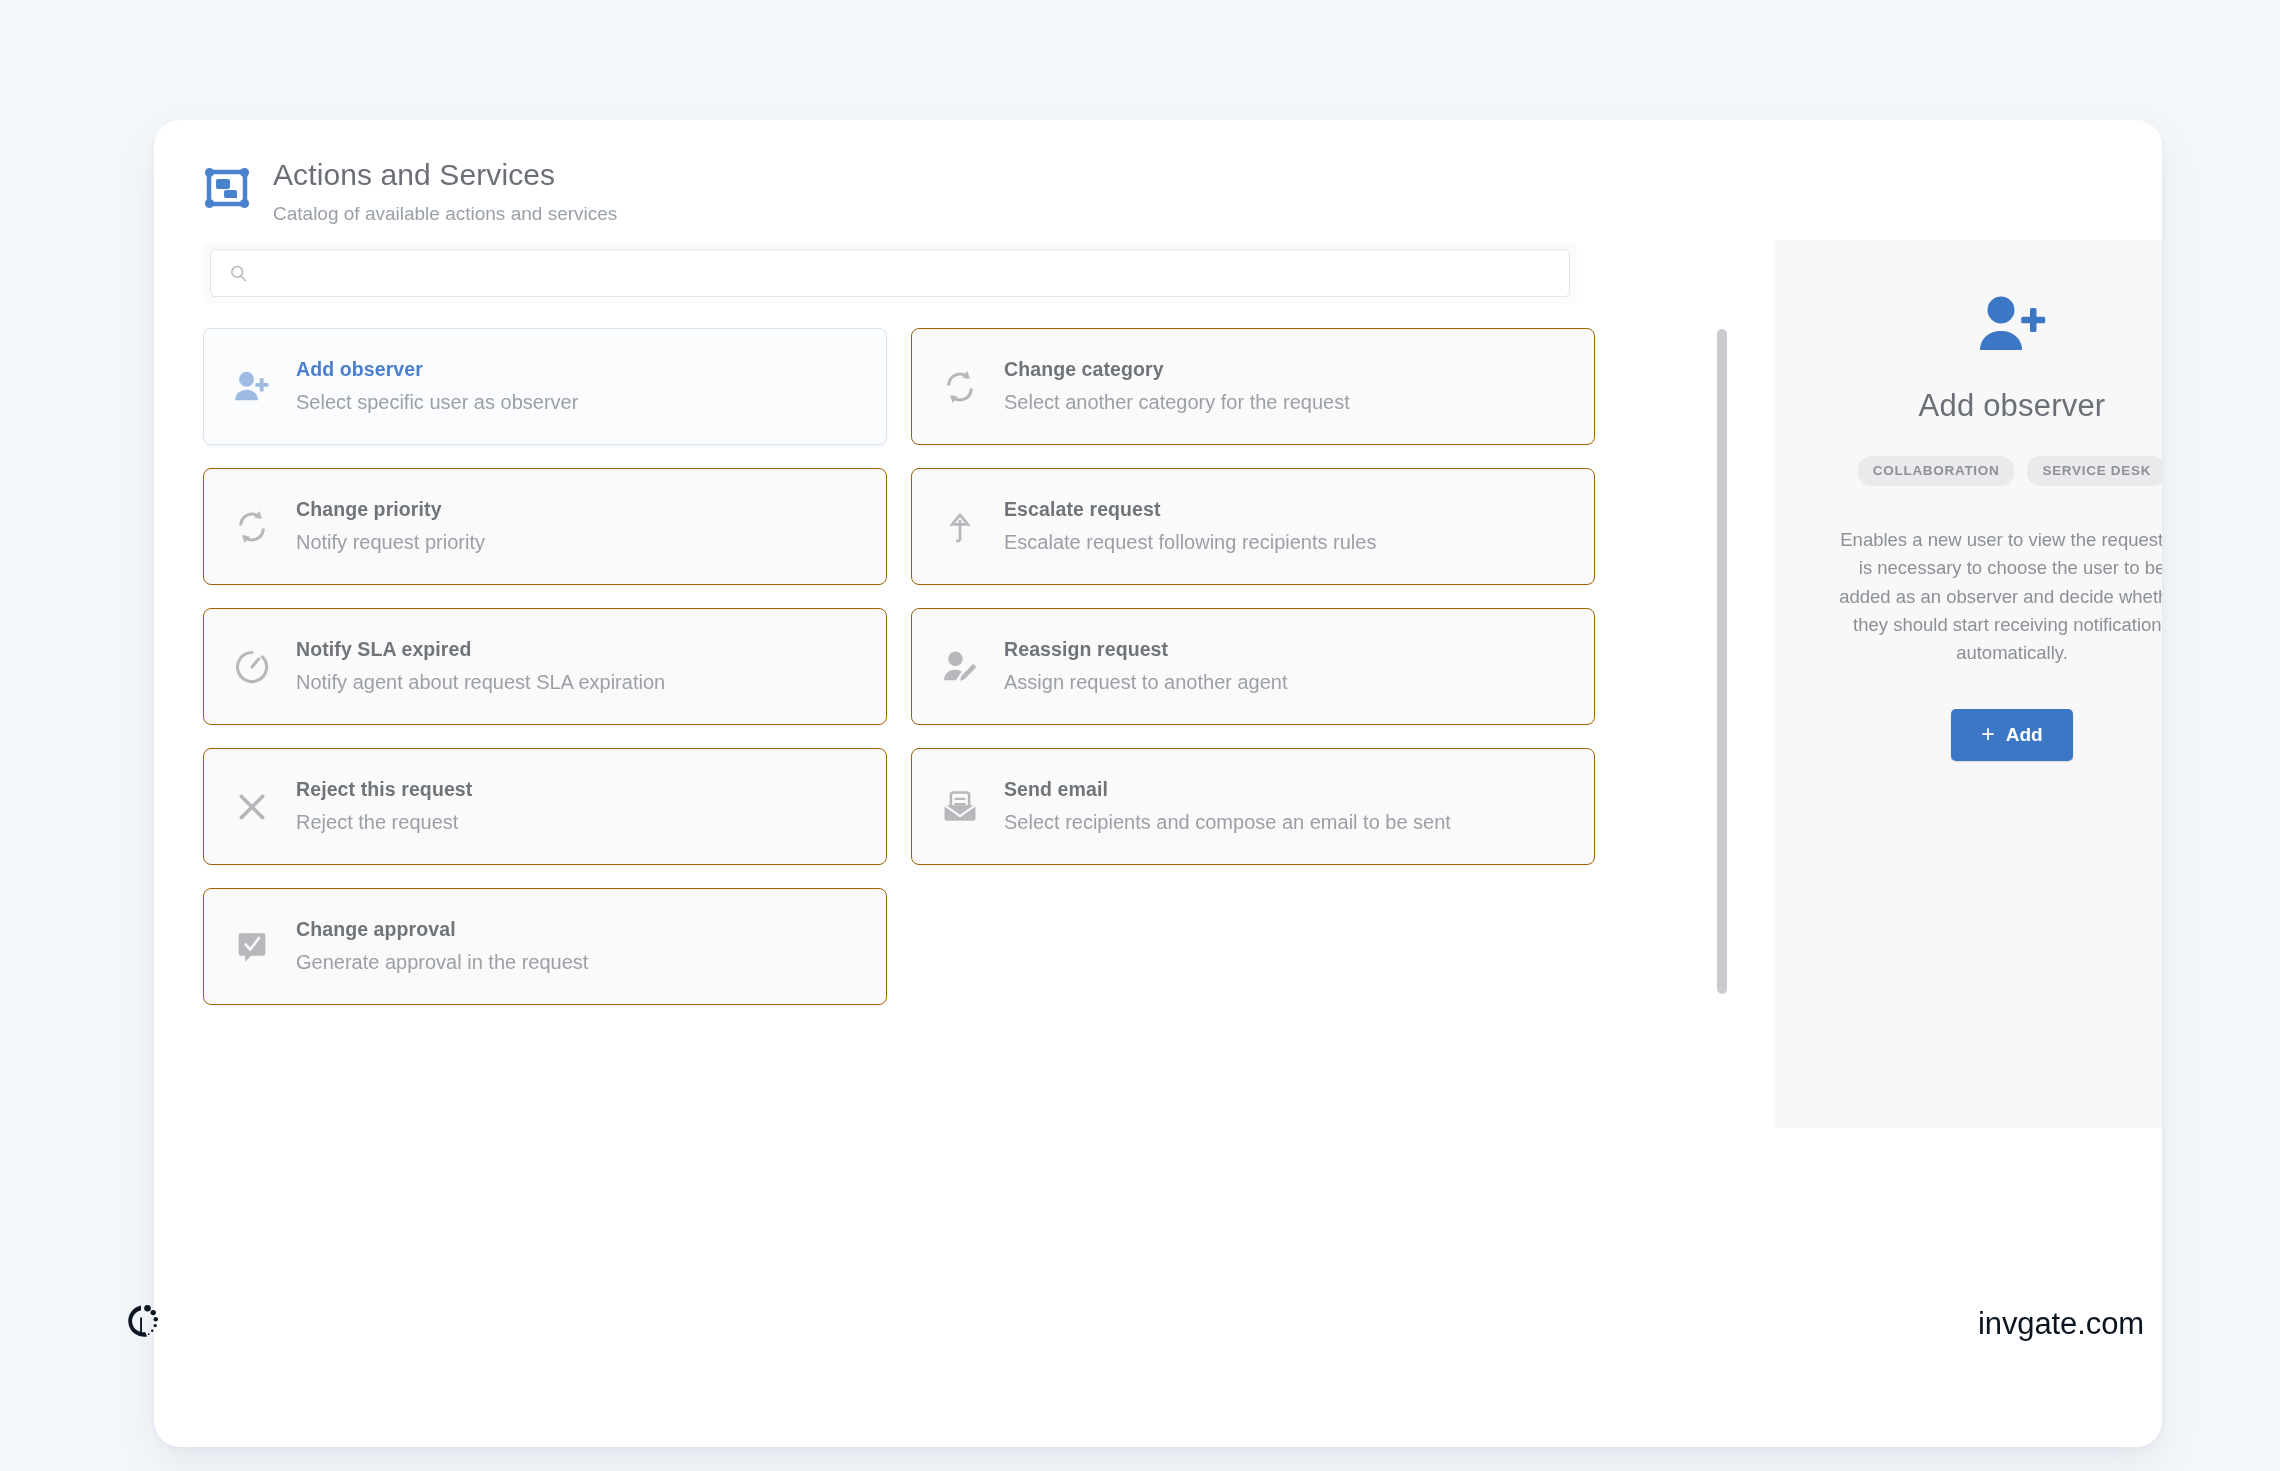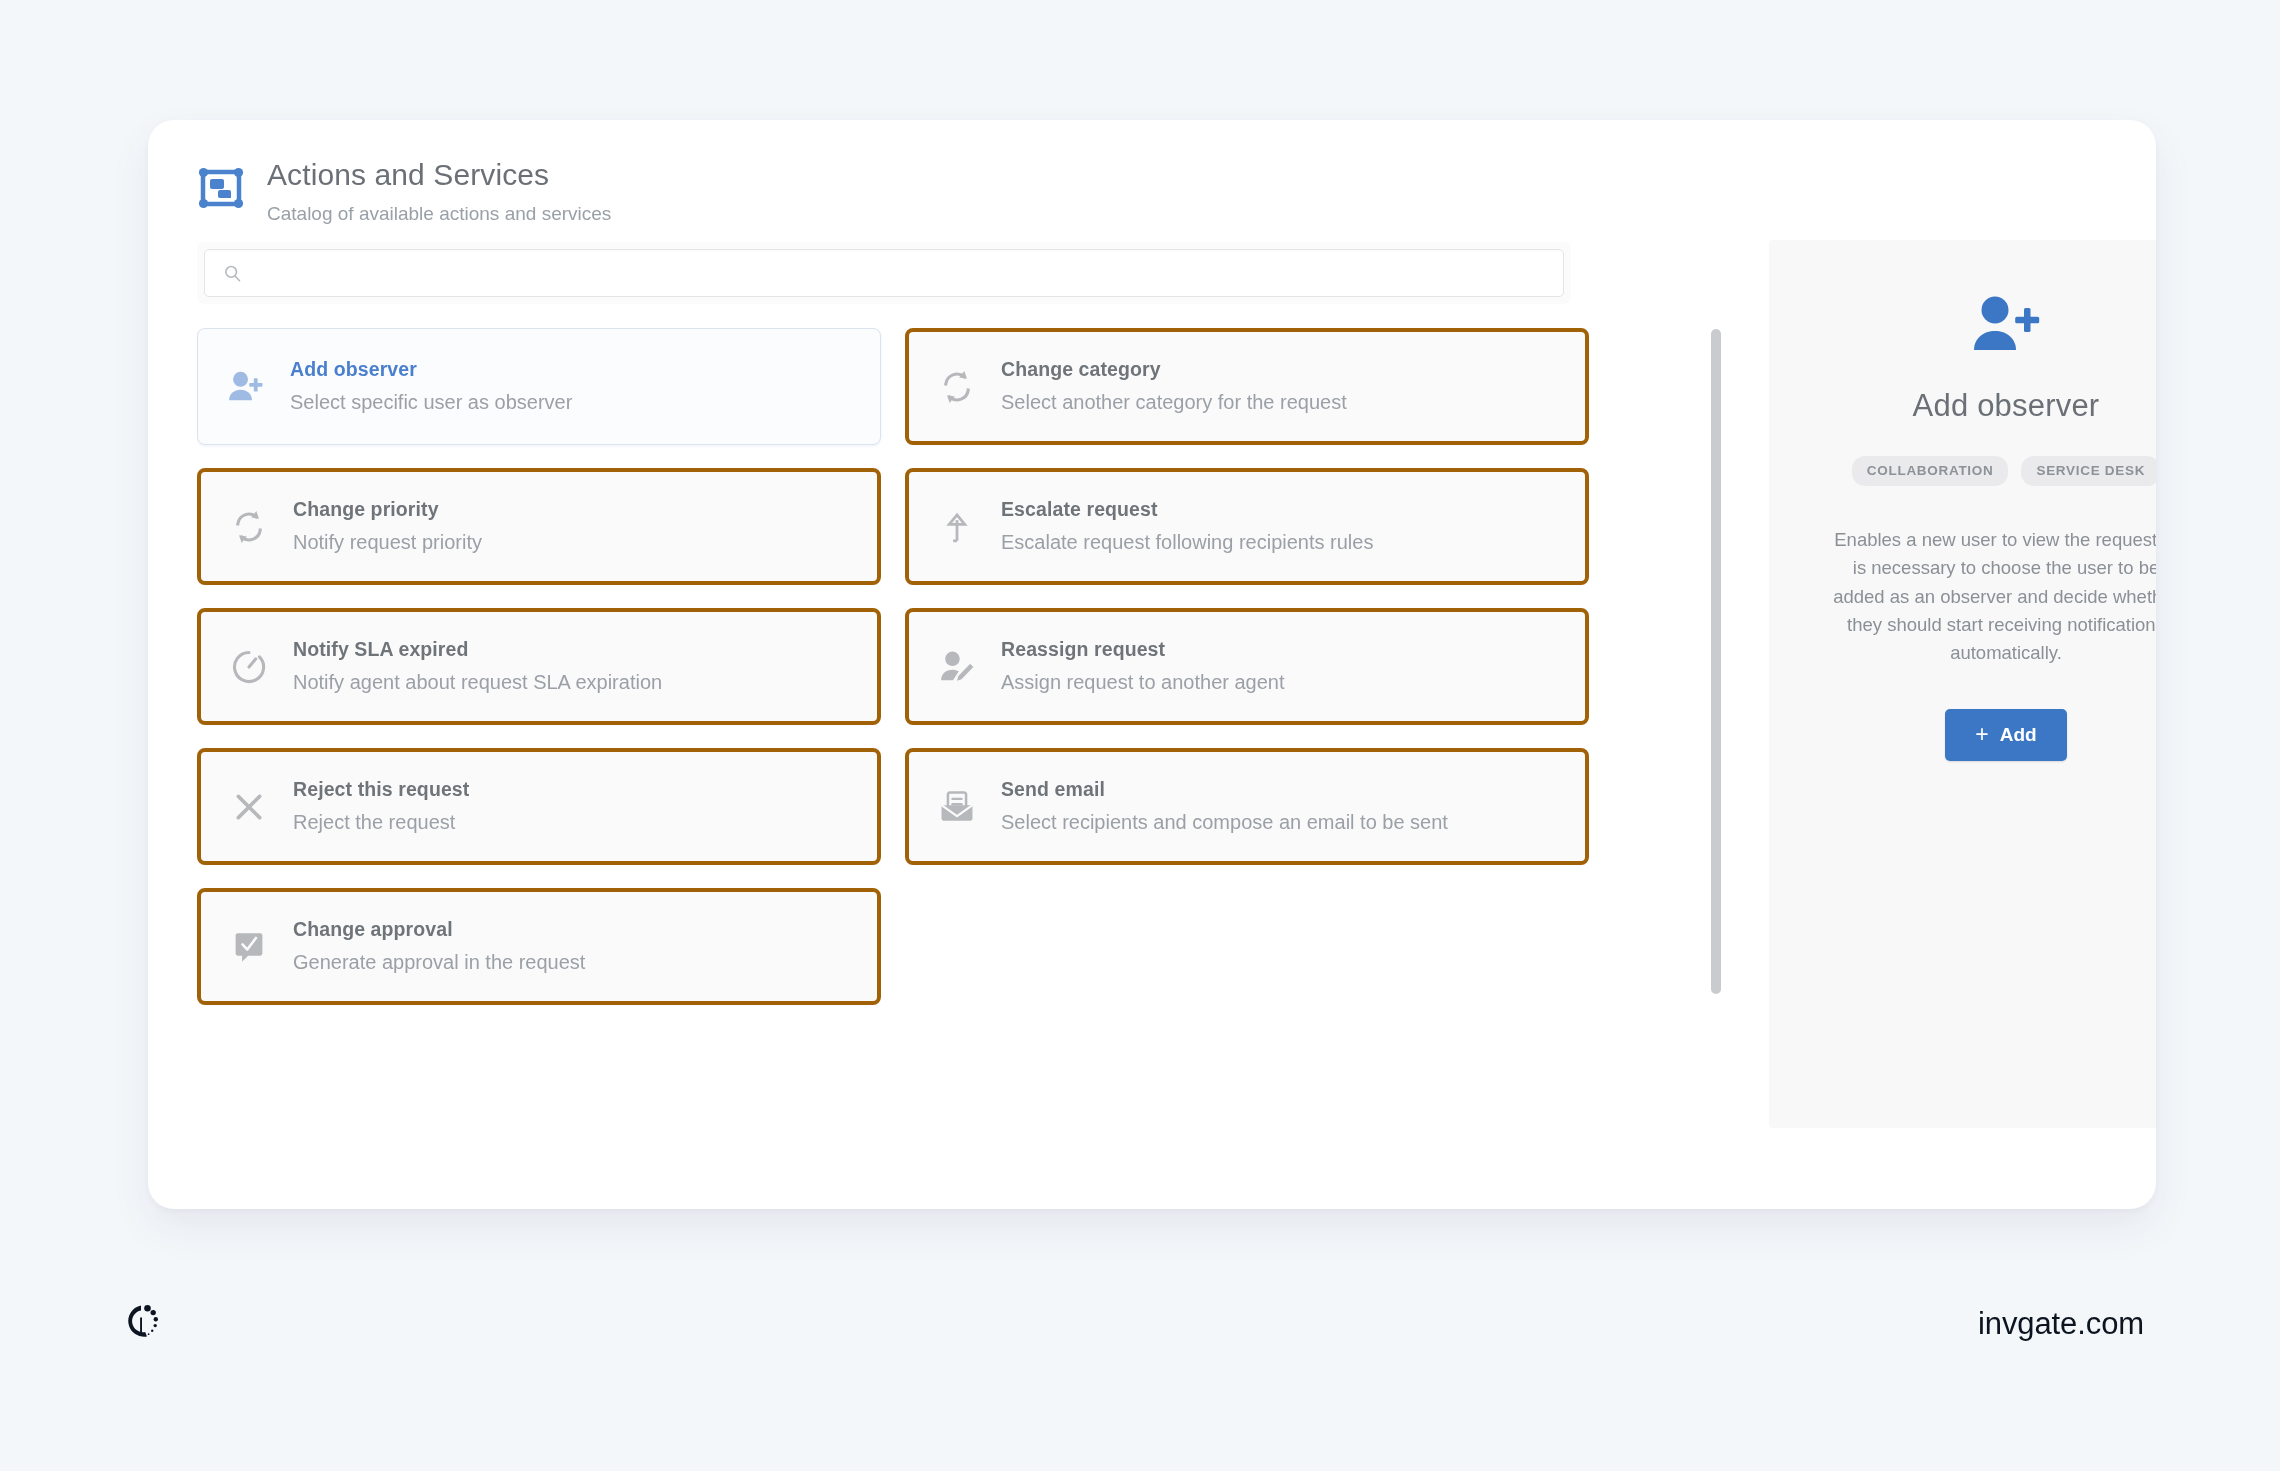--- a/index.html
+++ b/index.html
@@ -7,22 +7,22 @@
     width: 2280px; height: 1471px;
     background: #f4f7fa;
     font-family: "Liberation Sans", sans-serif;
     overflow: hidden;
   }
   .page { position: relative; width: 2280px; height: 1471px; background: #f4f7fa; }
 
   
   .window {
     position: absolute;
-    left: 148px; top: 120px;
-    width: 2008px; height: 1089px;
+    left: 154px; top: 120px;
+    width: 2008px; height: 1327px;
     background: #ffffff;
     border-radius: 26px;
     box-shadow: 0 18px 40px rgba(40,60,90,0.075), 0 2px 6px rgba(40,60,90,0.04);
     overflow: hidden;
   }
 
   
   .header { position: absolute; left: 49px; top: 38px; display: flex; align-items: flex-start; gap: 22px; }
   .header-icon { width: 48px; height: 48px; flex: 0 0 48px; margin-top: 6px; }
   .header-text { display: flex; flex-direction: column; }
@@ -67,21 +67,21 @@
     overflow: hidden;
   }
   .grid {
     display: grid;
     grid-template-columns: 684px 684px;
     column-gap: 24px;
     row-gap: 23px;
   }
   .action-card {
     background: #fafafb;
-    border: 4px solid #a16207;
+    border: 1px solid #a16207;
     border-radius: 8px;
     min-height: 117px;
     display: flex; align-items: center;
     padding: 16px 22px 16px 26px;
     gap: 22px;
     cursor: pointer;
     box-shadow: 0 1px 1px rgba(0,0,0,0.015);
   }
   .action-card.selected {
     background: #fbfcfd;

